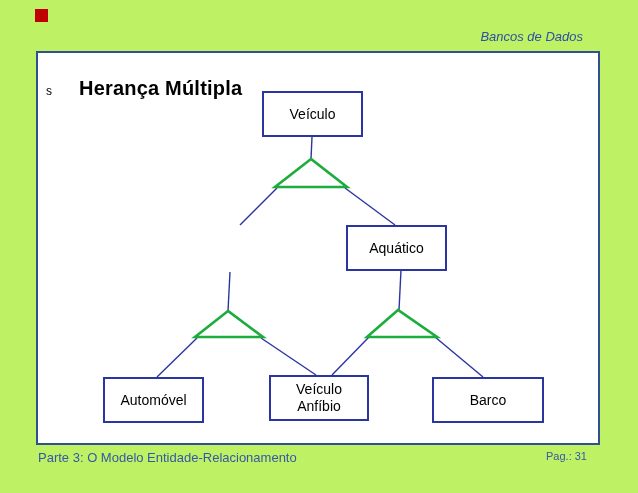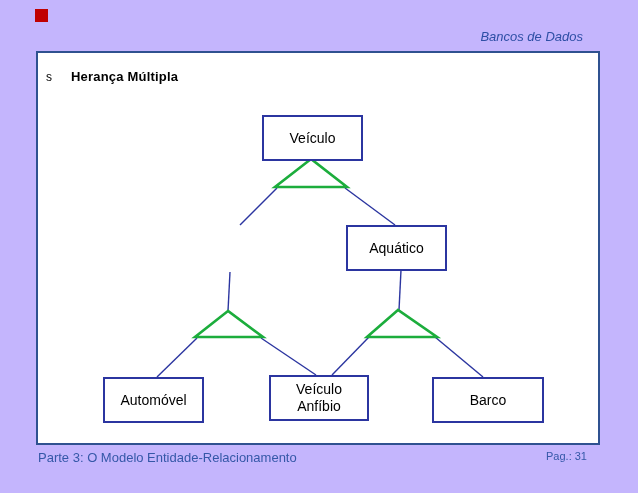--- a/index.html
+++ b/index.html
@@ -10,21 +10,21 @@
     --isa_triangle:#1CAD3C;
     --brand_red:#C00000;
     --footer_text:#3558A8;
     --title_text:#000000;
     --entity_text:#000000;
   }
   html,body{margin:0;padding:0;background:#ffffff;}
   .stage{
     position:relative;
     width:638px;height:493px;
-    background:#c4b5fd;
+    background:#bef264;
     font-family:"Liberation Sans", sans-serif;
     overflow:hidden;
   }
   .brand-square{
     position:absolute;left:35px;top:9px;width:13px;height:13px;
     background:var(--brand_red);
   }
   .course-header{
     position:absolute;top:29px;right:55px;
     font-size:13px;font-style:italic;color:var(--accent_text);
@@ -37,21 +37,21 @@
     background:#ffffff;
   }
   .title-row{
     position:absolute;left:46px;top:61px;
     display:flex;align-items:baseline;gap:11px;
   }
   .title-bullet{
     font-size:12px;color:var(--title_text);
   }
   .slide-title{
-    margin:8px;font-size:13px;font-weight:bold;color:var(--title_text);
+    margin:16px;font-size:20px;font-weight:bold;color:var(--title_text);
     letter-spacing:0.2px;white-space:nowrap;
   }
   .diagram-svg{
     position:absolute;left:0;top:0;width:638px;height:493px;
     pointer-events:none;
   }
   .connector{stroke:var(--connector);stroke-width:1.4;fill:none;}
   .isa{fill:#ffffff;stroke:var(--isa_triangle);stroke-width:2.6;stroke-linejoin:miter;}
   .entity{
     position:absolute;box-sizing:border-box;
@@ -98,21 +98,21 @@
     <line class="connector" x1="197" y1="338" x2="157" y2="377"></line>
     <line class="connector" x1="261" y1="338" x2="316" y2="375"></line>
     <line class="connector" x1="369" y1="337" x2="332" y2="375"></line>
     <line class="connector" x1="435" y1="337" x2="483" y2="377"></line>
 
     <polygon class="isa" points="311,159 275,187 347,187"></polygon>
     <polygon class="isa" points="228,311 195,337 263,337"></polygon>
     <polygon class="isa" points="398,310 367,337 437,337"></polygon>
   </svg>
 
-  <div class="entity" style="left:262px;top:91px;width:101px;height:46px;margin-top:24px;">Veículo</div>
+  <div class="entity" style="left:262px;top:91px;width:101px;height:46px;">Veículo</div>
 
 
   <div class="entity" style="left:103px;top:377px;width:101px;height:46px;">Automóvel</div>
 
   <div class="entity" style="left:346px;top:225px;width:101px;height:46px;">Aquático</div>
 
   <div class="entity narrow-text" style="left:269px;top:375px;width:100px;height:46px;">Veículo Anfíbio</div>
 
   <div class="entity" style="left:432px;top:377px;width:112px;height:46px;">Barco</div>
 

